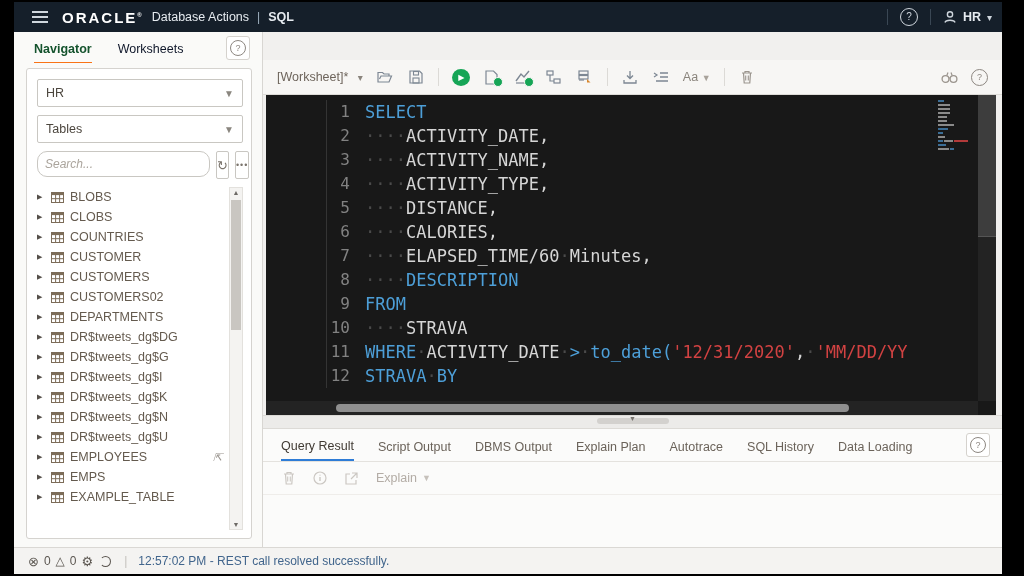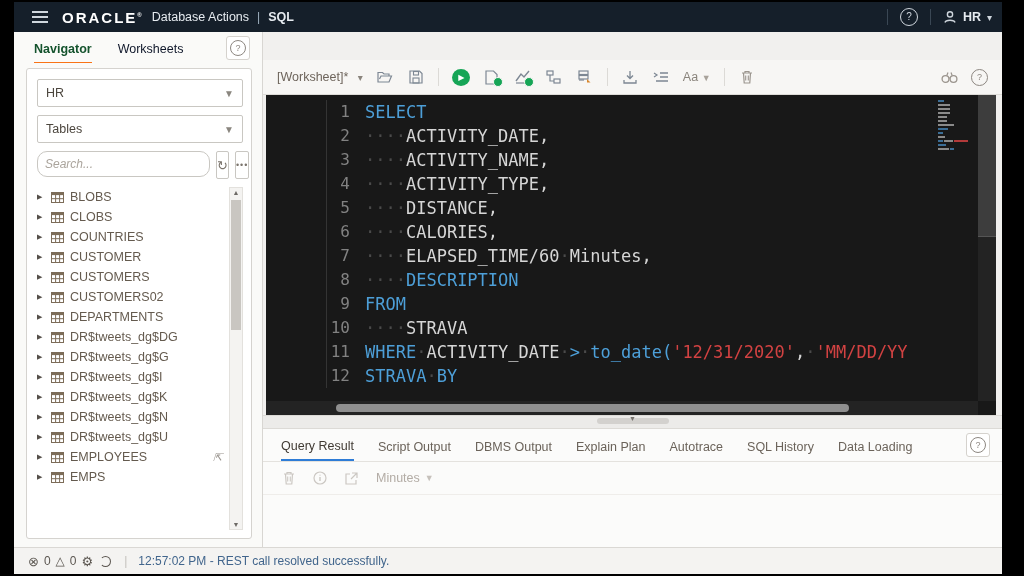--- a/index.html
+++ b/index.html
@@ -333,20 +333,31 @@
             <div class="trow">
               <span class="exp">▶</span>
               <span>
                 <svg width="13" height="11" viewBox="0 0 13 11">
                   <rect x="0.5" y="0.5" width="12" height="10" fill="none" stroke="#7c6c58" stroke-width="1"></rect>
                   <rect x="0.5" y="0.5" width="12" height="2.6" fill="#7c6c58"></rect>
                   <path d="M0.5 6.7 H12.5 M4.6 3 V10.5 M8.6 3 V10.5" stroke="#7c6c58" stroke-width="1" fill="none"></path>
                 </svg>
               </span>
               <span class="lbl">EMPS</span>
+            </div>
+            <div class="trow">
+              <span class="exp">▶</span>
+              <span>
+                <svg width="13" height="11" viewBox="0 0 13 11">
+                  <rect x="0.5" y="0.5" width="12" height="10" fill="none" stroke="#7c6c58" stroke-width="1"></rect>
+                  <rect x="0.5" y="0.5" width="12" height="2.6" fill="#7c6c58"></rect>
+                  <path d="M0.5 6.7 H12.5 M4.6 3 V10.5 M8.6 3 V10.5" stroke="#7c6c58" stroke-width="1" fill="none"></path>
+                </svg>
+              </span>
+              <span class="lbl">EXAMPLE_TABLE</span>
             </div>
             <div class="trow"></div>
             <div id="list-scroll">
             <span class="arr up">▲</span>
             <span class="thumb"></span>
             <span class="arr dn">▼</span>
           </div>
         </div>
       </div>
     </div>
@@ -566,21 +577,21 @@
                 <path d="M7 6 V10 M7 3.8 V4.6" stroke="#a59e96" stroke-width="1.4"></path>
               </svg>
           </span>
           <span class="rico">
             <svg width="13" height="13" viewBox="0 0 13 13">
                 <path d="M5 2 H1 V12 H11 V8" fill="none" stroke="#a59e96" stroke-width="1.2"></path>
                 <path d="M7 1 H12 V6 M12 1 L6 7" fill="none" stroke="#a59e96" stroke-width="1.2"></path>
               </svg>
           </span>
           <span style="display:flex;align-items:center;">
-            <span class="dl-lbl">Minutes</span>
+            <span class="dl-lbl">Explain</span>
             <span class="dl-chev">▼</span>
           </span>
         </div>
         <div style="flex:1;"></div>
       </div>
     </div>
   </div>
 
   <div id="statusbar">
     <span class="st-ico">⊗</span>

